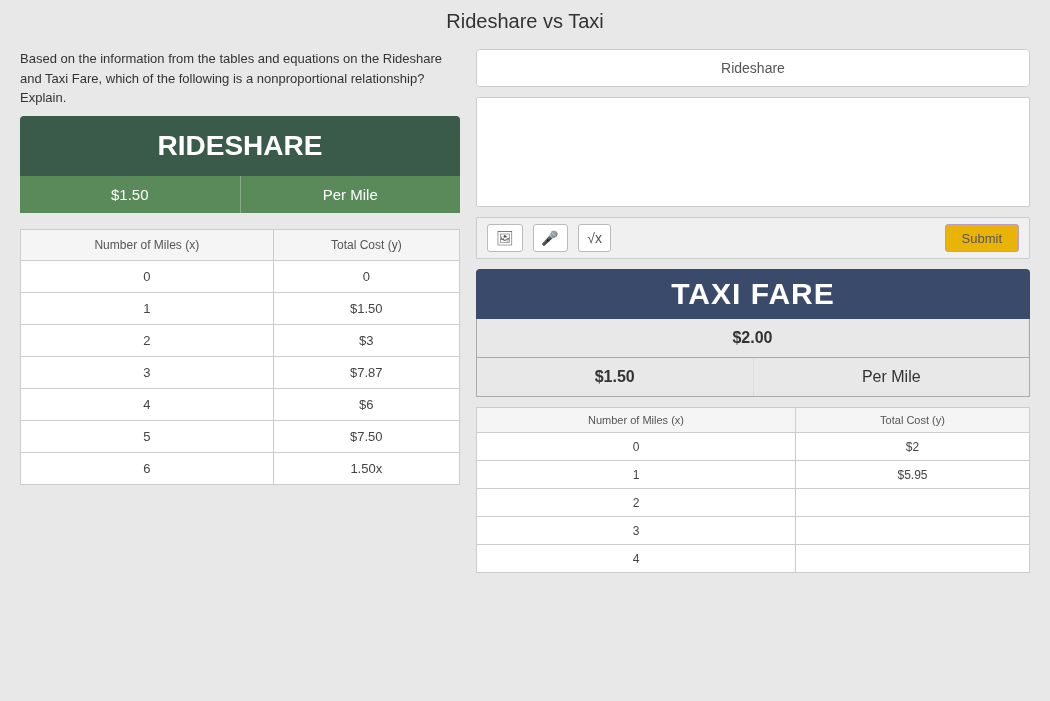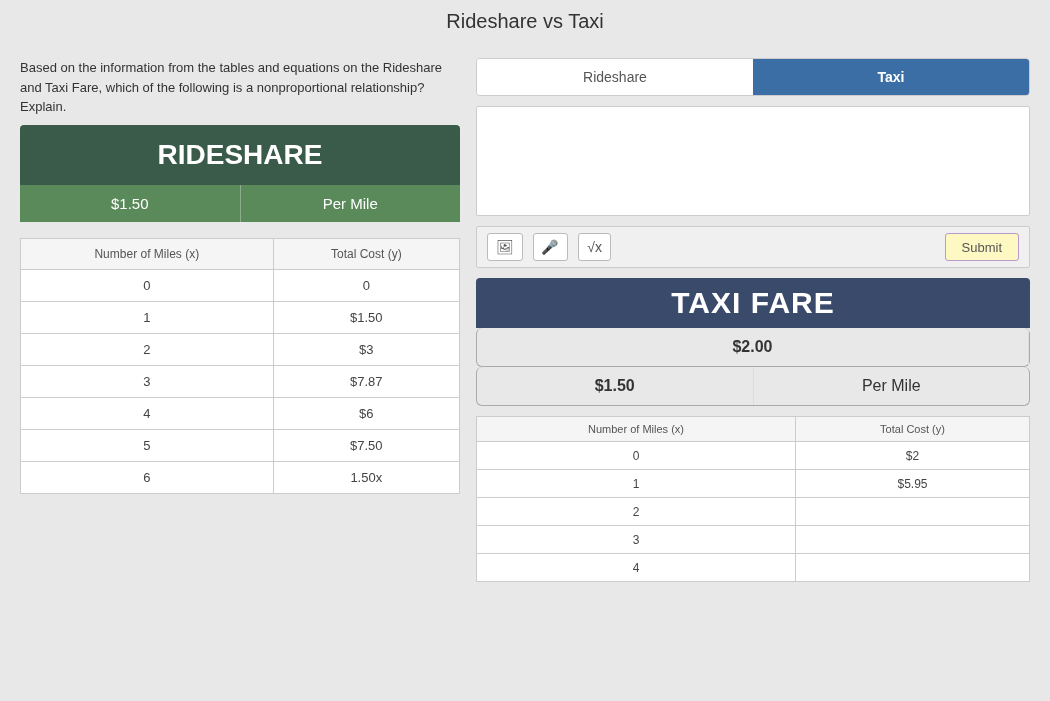--- a/index.html
+++ b/index.html
@@ -12,21 +12,21 @@
       display: flex;
       flex-direction: column;
       align-items: center;
       padding: 10px 20px;
     }
 
     .page-title {
       font-size: 20px;
       font-weight: normal;
       text-align: right;
-      margin-bottom: 25px;
+      margin-bottom: 16px;
       color: #333;
     }
 
     .main-content {
       display: flex;
       width: 100%;
       gap: 16px;
     }
 
     
@@ -165,21 +165,21 @@
       font-size: 14px;
       display: flex;
       align-items: center;
       justify-content: center;
       min-width: 32px;
       height: 28px;
       color: #555;
     }
 
     .submit-btn {
-      background: #fef9c3;
+      background: #eab308;
       border: 1px solid #b89acc;
       color: #555;
       border-radius: 3px;
       padding: 4px 16px;
       cursor: pointer;
       font-size: 13px;
       height: 28px;
       margin-left: auto;
     }
 
@@ -194,21 +194,20 @@
       border-top-left-radius: 4px;
       border-top-right-radius: 4px;
       letter-spacing: 1px;
     }
 
     .taxi-row {
       display: flex;
       border-left: 1px solid #aaa;
       border-right: 1px solid #aaa;
       border-bottom: 1px solid #aaa;
-      border-radius: 6px;
     }
 
     .taxi-cell {
       flex: 1;
       text-align: center;
       padding: 10px;
       font-size: 16px;
       color: #333;
     }
 
@@ -299,21 +298,20 @@
             <td>1.50x</td>
           </tr>
         </tbody>
     </table>
   </div>
 
   <div class="right-col">
 
     <div class="tab-row">
       <button class="tab-btn inactive">Rideshare</button>
-      <button class="tab-btn active">Taxi</button>
     </div>
 
     <div class="answer-box"></div>
 
     <div class="toolbar">
       <button class="toolbar-btn">🖼</button>
       <button class="toolbar-btn">🎤</button>
       <button class="toolbar-btn">√x</button>
       <button class="submit-btn">Submit</button>
     </div>

